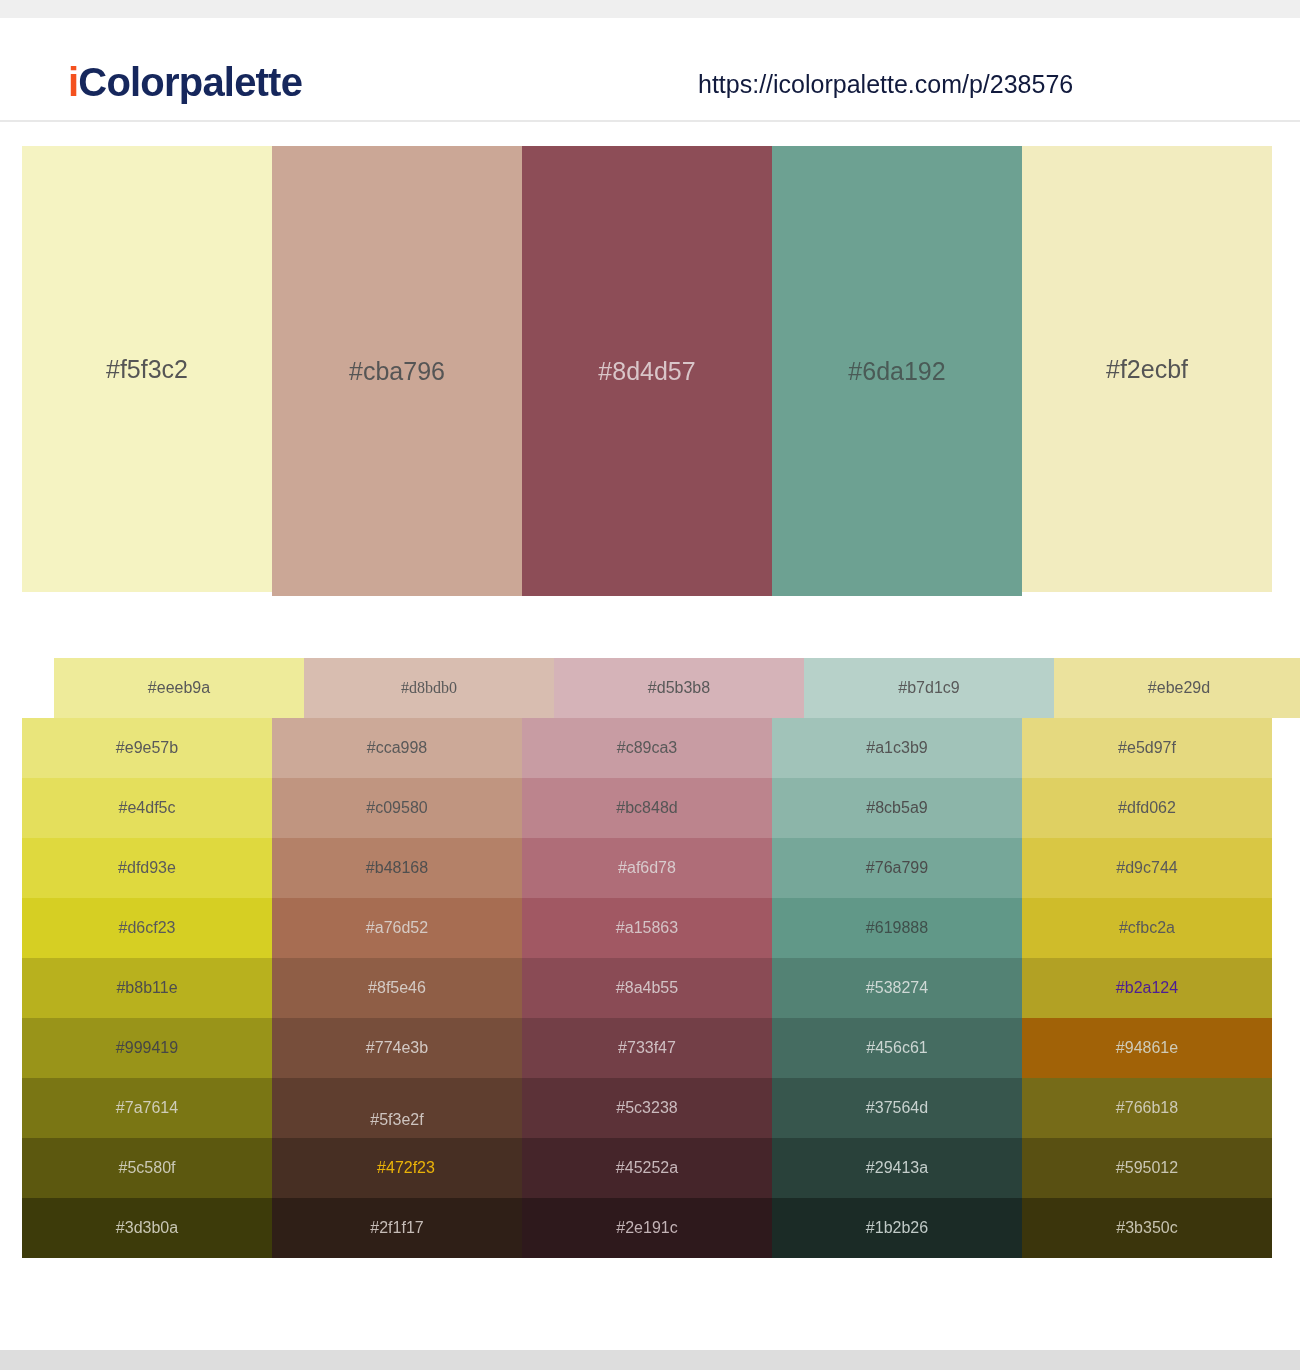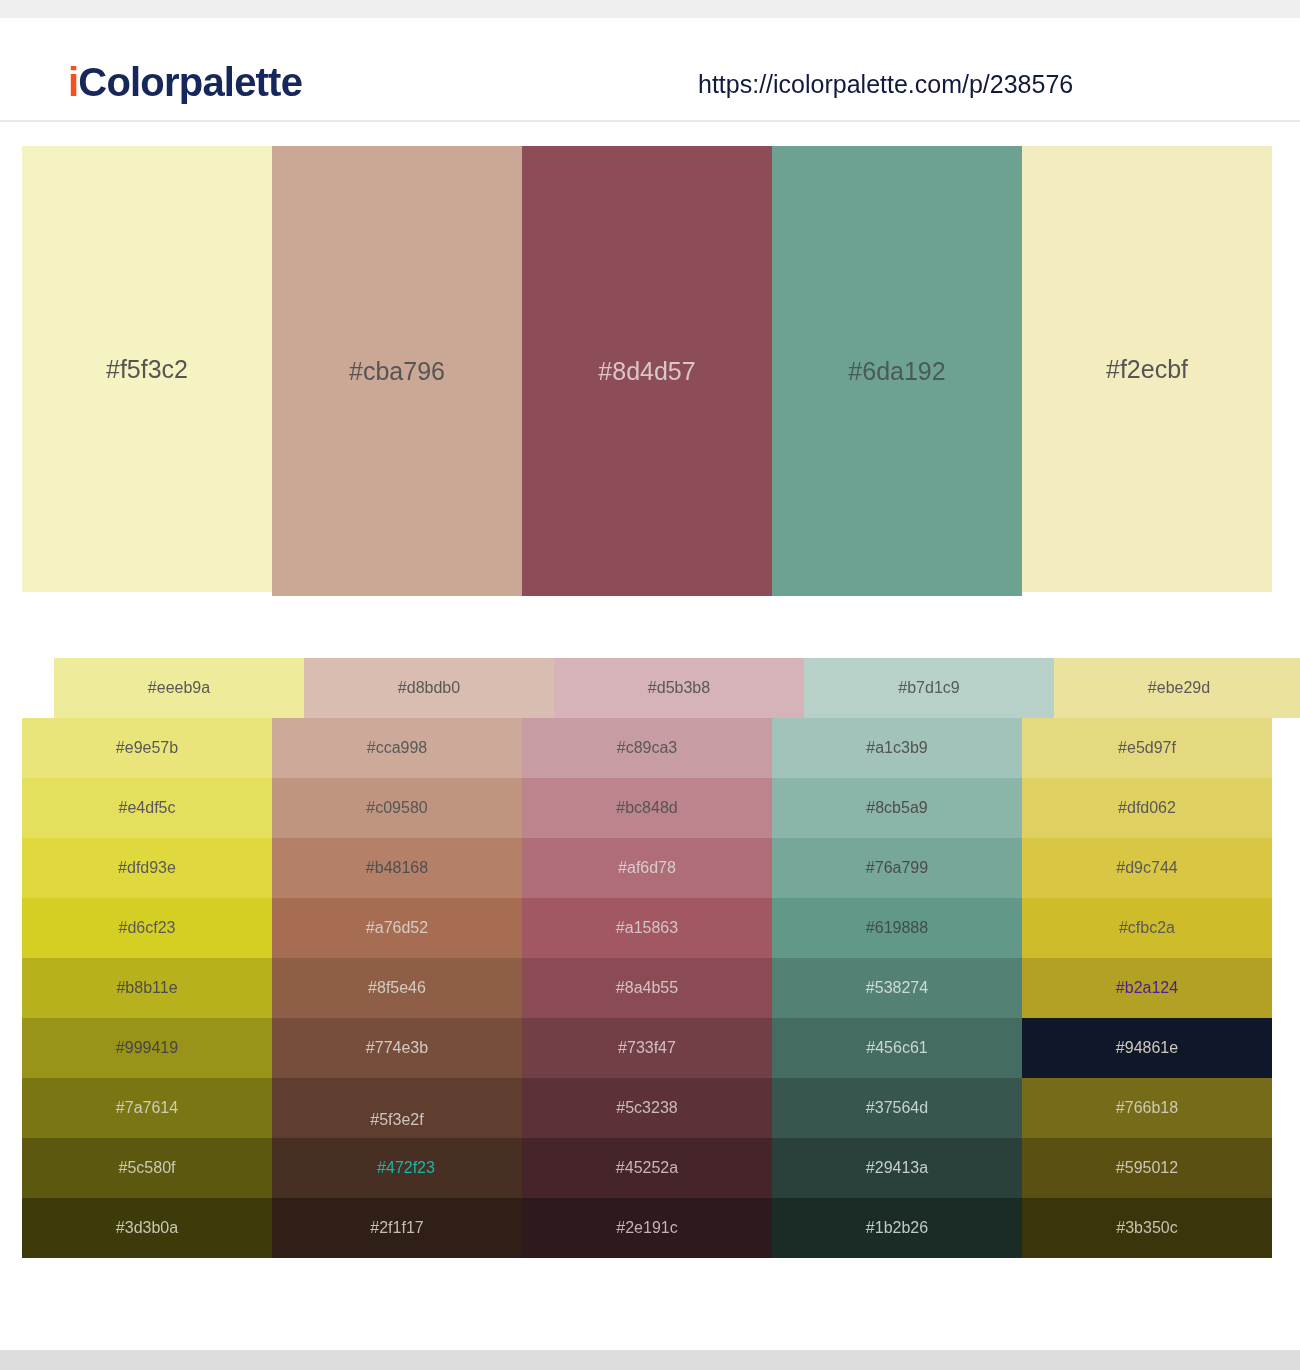--- a/index.html
+++ b/index.html
@@ -165,21 +165,21 @@
       <div class="palette-col" style="background: rgb(242, 236, 191);">
         <div class="palette-label" style="color: rgb(85, 85, 85);">#f2ecbf</div>
       </div>
     </div>
 
   <div class="shade-grid">
       <div class="shade-row">
         <div class="shade-cell" style="background: rgb(238, 235, 154); margin-left: 32px;">
           <div class="shade-label" style="color: rgb(89, 89, 89);">#eeeb9a</div>
         </div>
-        <div class="shade-cell" style="background: rgb(216, 189, 176);">
+        <div class="shade-cell" style="background: rgb(216, 189, 176); font-family: Liberation Serif, serif;">
           <div class="shade-label" style="color: rgb(89, 89, 89);">#d8bdb0</div>
         </div>
         <div class="shade-cell" style="background: rgb(213, 179, 184);">
           <div class="shade-label" style="color: rgb(89, 89, 89);">#d5b3b8</div>
         </div>
         <div class="shade-cell" style="background: rgb(183, 209, 201);">
           <div class="shade-label" style="color: rgb(89, 89, 89);">#b7d1c9</div>
         </div>
         <div class="shade-cell" style="background: rgb(235, 226, 157);">
           <div class="shade-label" style="color: rgb(89, 89, 89);">#ebe29d</div>
@@ -276,21 +276,21 @@
         </div>
         <div class="shade-cell" style="background: rgb(119, 78, 59);">
           <div class="shade-label" style="color: rgb(211, 201, 196);">#774e3b</div>
         </div>
         <div class="shade-cell" style="background: rgb(115, 63, 71);">
           <div class="shade-label" style="color: rgb(207, 191, 194);">#733f47</div>
         </div>
         <div class="shade-cell" style="background: rgb(69, 108, 97);">
           <div class="shade-label" style="color: rgb(204, 214, 211);">#456c61</div>
         </div>
-        <div class="shade-cell" style="background: #0f172a;">
+        <div class="shade-cell" style="background: #a16207;">
           <div class="shade-label" style="color: rgb(207, 203, 184);">#94861e</div>
         </div>
       </div>
       <div class="shade-row">
         <div class="shade-cell" style="background: rgb(122, 118, 20);">
           <div class="shade-label" style="color: rgb(207, 205, 185);">#7a7614</div>
         </div>
         <div class="shade-cell" style="background: rgb(95, 62, 47);">
           <div class="shade-label" style="color: rgb(206, 196, 191); margin-top: 12px;">#5f3e2f</div>
         </div>
@@ -302,21 +302,21 @@
         </div>
         <div class="shade-cell" style="background: rgb(118, 107, 24);">
           <div class="shade-label" style="color: rgb(205, 201, 181);">#766b18</div>
         </div>
       </div>
       <div class="shade-row">
         <div class="shade-cell" style="background: rgb(92, 88, 15);">
           <div class="shade-label" style="color: rgb(203, 201, 182);">#5c580f</div>
         </div>
         <div class="shade-cell" style="background: rgb(71, 47, 35);">
-          <div class="shade-label" style="color: #14b8a6; margin-left: 18px;">#472f23</div>
+          <div class="shade-label" style="color: #eab308; margin-left: 18px;">#472f23</div>
         </div>
         <div class="shade-cell" style="background: rgb(69, 37, 42);">
           <div class="shade-label" style="color: rgb(199, 183, 186);">#45252a</div>
         </div>
         <div class="shade-cell" style="background: rgb(41, 65, 58);">
           <div class="shade-label" style="color: rgb(196, 206, 203);">#29413a</div>
         </div>
         <div class="shade-cell" style="background: rgb(89, 80, 18);">
           <div class="shade-label" style="color: rgb(202, 198, 179);">#595012</div>
         </div>

